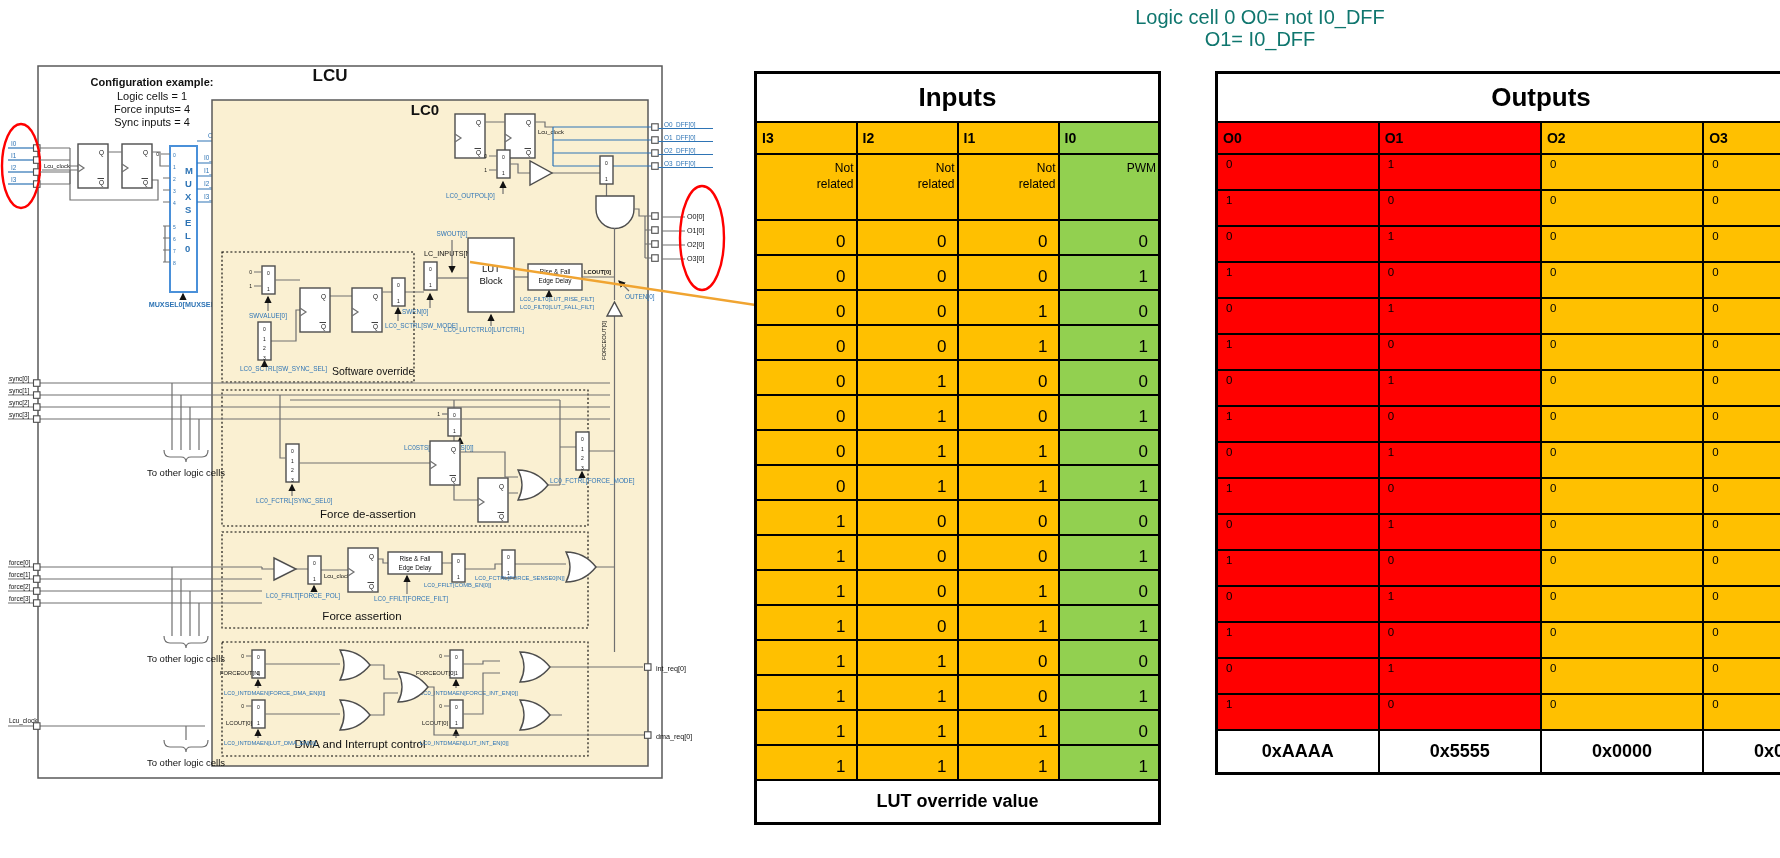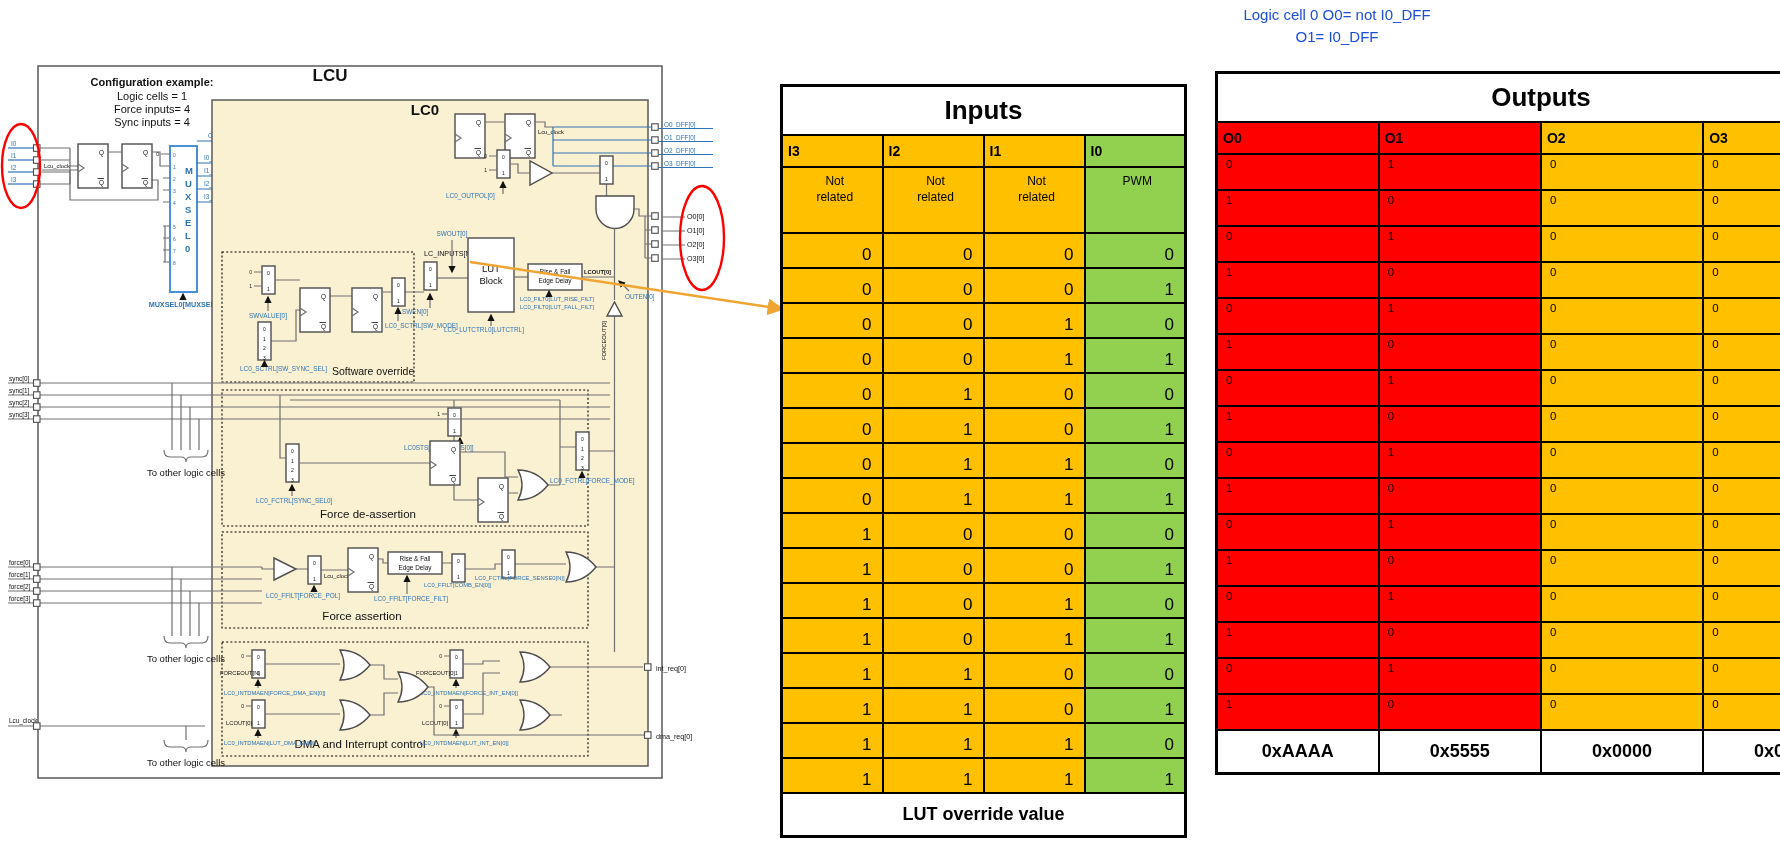--- a/index.html
+++ b/index.html
@@ -1,28 +1,28 @@
 <!DOCTYPE html>
 <html><head>
 <meta charset="utf-8">
 <style>
   html,body{margin:0;padding:0;background:#fff;}
   body{position:relative;width:1780px;height:858px;overflow:hidden;font-family:"Liberation Sans",sans-serif;}
   
-  .ann{position:absolute;left:1087px;width:500px;text-align:center;color:#1d4ed8;font-size:15px;}
+  .ann{position:absolute;left:1010px;width:500px;text-align:center;color:#0f766e;font-size:20px;}
   
   .ttable{position:absolute;top:71px;border-collapse:collapse;table-layout:fixed;background:#fff;}
   .ttable td,.ttable th{border:2px solid #000;color:#000;overflow:hidden;}
   .ttable{border:3px solid #000;}
-  #in-table{left:780px;width:406px;margin-top:13px;}
+  #in-table{left:754px;width:406px;}
   #out-table{left:1215px;width:652px;}
   tr.hrow1{height:49px;} tr.hrow2{height:32px;} tr.hrow3{height:66px;}
   .big-head{font-size:26px;font-weight:bold;text-align:center;background:#fff;}
   .col-head{font-size:14px;font-weight:bold;text-align:left;padding:2px 0 2px 5px;vertical-align:middle;}
-  .func{font-size:12px;text-align:center;vertical-align:top;padding:5px 2px 8px 7px;}
+  .func{font-size:12px;text-align:right;vertical-align:top;padding:5px 2px 8px 7px;}
   .func .wrapcap{display:inline-block;width:48px;line-height:1.35;}
   .in-cell{height:31px;font-size:17px;text-align:right;vertical-align:bottom;padding:0 10px 2px 0;}
   .out-cell{height:31px;font-size:11.5px;text-align:left;vertical-align:top;padding:3px 0 0 8px;}
   .foot{height:39px;font-size:18px;font-weight:bold;text-align:center;vertical-align:middle;background:#fff;}
   
   svg{position:absolute;left:0;top:0;}
   svg text{font-family:"Liberation Sans",sans-serif;fill:#111;}
   .b{fill:#2E74B5;}
   .f45{font-size:5px;}.f55{font-size:5.8px;}.f6{font-size:6.4px;}.f7{font-size:7.2px;}
   .f9{font-size:9.5px;}.f10{font-size:10.5px;}.f11{font-size:11.5px;}

